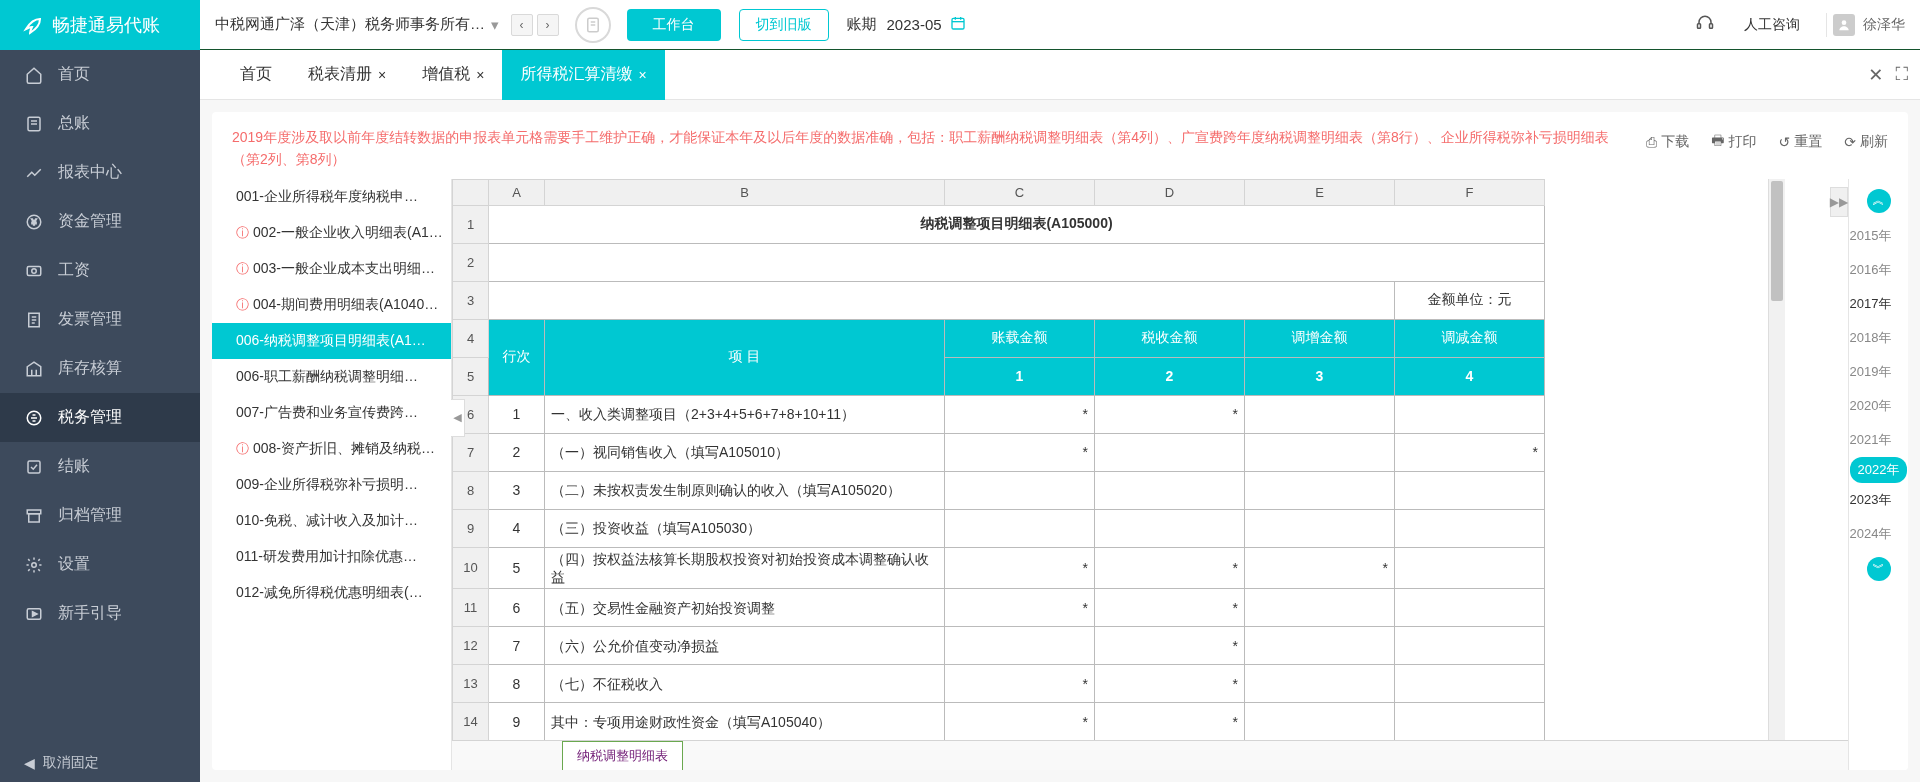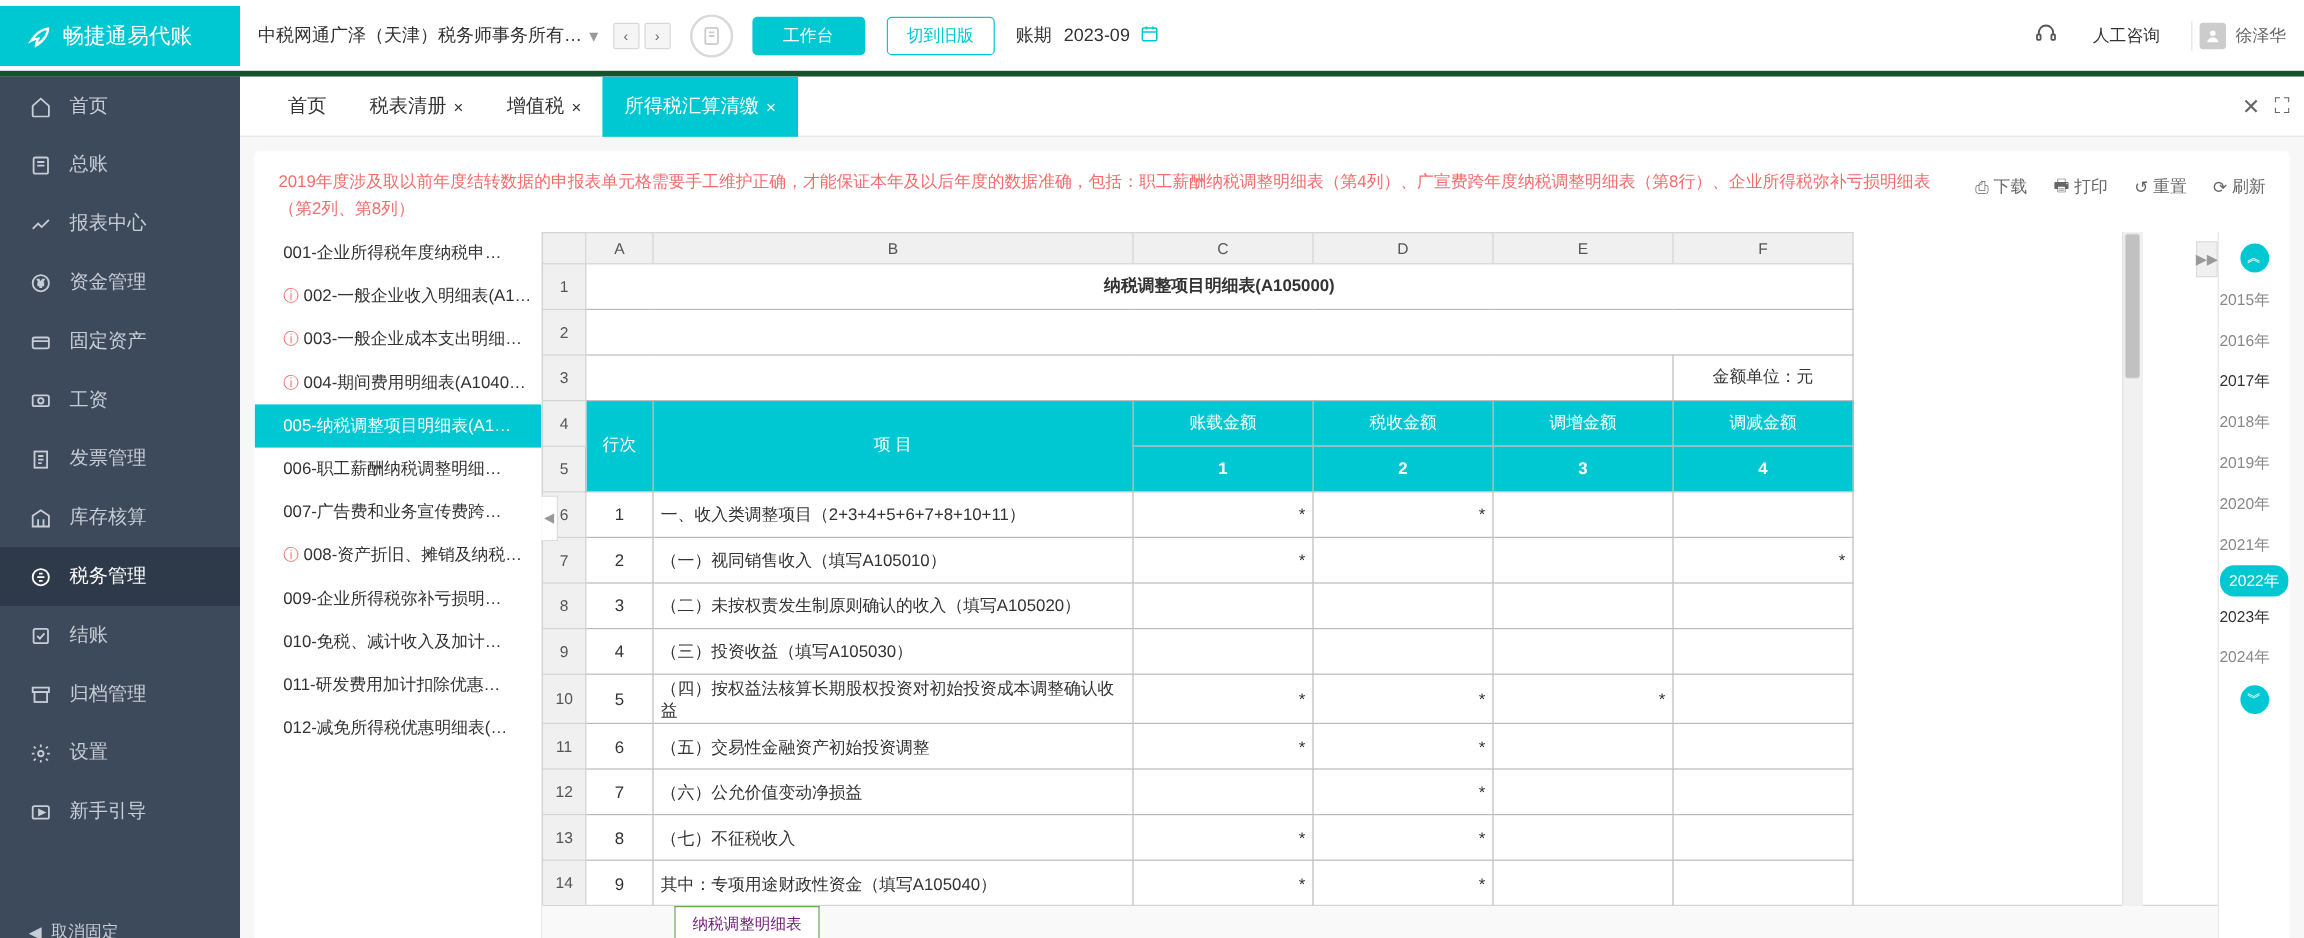--- a/index.html
+++ b/index.html
@@ -1,19 +1,19 @@
 <!DOCTYPE html>
 <html><head>
 <meta charset="utf-8">
 <style>
 * { margin: 0; padding: 0; box-sizing: border-box; font-family: "Microsoft YaHei", Arial, sans-serif; }
 body { width: 1920px; height: 782px; overflow: hidden; background: #fff; font-size: 14px; color: #333; }
 
 
-.top-header { height: 64px; display: flex; align-items: center; border-bottom: 5px solid #14532d; }
+.top-header { height: 50px; display: flex; align-items: center; border-bottom: 1px solid #14532d; }
 .logo-area { width: 200px; height: 50px; background: #00c8d2; display: flex; align-items: center; padding-left: 20px; color: #fff; font-size: 18px; font-weight: 500; }
 .logo-icon { width: 24px; height: 24px; margin-right: 8px; }
 .header-right { flex: 1; display: flex; align-items: center; padding: 0 15px; }
 .company-select { display: flex; align-items: center; color: #333; font-size: 15px; margin-right: 12px; cursor: pointer; }
 .company-select .arrow { margin-left: 6px; color: #999; }
 .nav-arrows { display: flex; gap: 4px; }
 .nav-arrow-btn { width: 22px; height: 22px; border: 1px solid #d9d9d9; border-radius: 2px; background: #f5f5f5; cursor: pointer; display: flex; align-items: center; justify-content: center; color: #666; font-size: 12px;}
 .circle-icon-btn { width: 36px; height: 36px; border-radius: 50%; border: 2px solid #d9d9d9; margin: 0 16px; display: flex; align-items: center; justify-content: center; color: #ccc; }
 .workspace-btn { background: #00c8d2; color: #fff; border: none; padding: 7px 26px; border-radius: 4px; cursor: pointer; font-size: 14px; }
 .old-version-btn { border: 1px solid #00c8d2; color: #00c8d2; background: #fff; padding: 6px 16px; border-radius: 4px; cursor: pointer; margin-left: 18px; font-size: 14px;}
@@ -117,21 +117,21 @@
     <div class="circle-icon-btn">
       <svg width="18" height="18" viewBox="0 0 24 24" fill="none" stroke="#ccc" stroke-width="2">
           <rect x="5" y="3" width="14" height="18" rx="2"></rect>
           <line x1="9" y1="8" x2="15" y2="8"></line>
           <line x1="9" y1="12" x2="15" y2="12"></line>
         </svg>
     </div>
     <button class="workspace-btn">工作台</button>
     <button class="old-version-btn">切到旧版</button>
     <span class="period-label">账期</span>
-    <span class="period-value">2023-09</span>
+    <span class="period-value">2023-05</span>
     <span class="calendar-icon">
       <svg width="16" height="16" viewBox="0 0 24 24" fill="none" stroke="#00c8d2" stroke-width="2">
           <rect x="3" y="5" width="18" height="16" rx="2"></rect>
           <line x1="3" y1="10" x2="21" y2="10"></line>
           <line x1="8" y1="3" x2="8" y2="7"></line>
           <line x1="16" y1="3" x2="16" y2="7"></line>
         </svg>
     </span>
     <div class="header-spacer"></div>
     <div class="support-link">
@@ -191,29 +191,20 @@
             <svg width="18" height="18" viewBox="0 0 24 24" fill="none" stroke="currentColor" stroke-width="2">
               <circle cx="12" cy="12" r="9"></circle>
               <text x="12" y="16" text-anchor="middle" font-size="12" fill="currentColor">¥</text>
             </svg>
           </span>
           <span>资金管理</span>
         </div>
         <div class="sidebar-item">
           <span class="ic">
             <svg width="18" height="18" viewBox="0 0 24 24" fill="none" stroke="currentColor" stroke-width="2">
-              <rect x="3" y="7" width="18" height="12" rx="2"></rect>
-              <line x1="3" y1="11" x2="21" y2="11"></line>
-            </svg>
-          </span>
-          <span>固定资产</span>
-        </div>
-        <div class="sidebar-item">
-          <span class="ic">
-            <svg width="18" height="18" viewBox="0 0 24 24" fill="none" stroke="currentColor" stroke-width="2">
               <rect x="3" y="6" width="18" height="12" rx="2"></rect>
               <circle cx="12" cy="12" r="3"></circle>
             </svg>
           </span>
           <span>工资</span>
         </div>
         <div class="sidebar-item">
           <span class="ic">
             <svg width="18" height="18" viewBox="0 0 24 24" fill="none" stroke="currentColor" stroke-width="2">
               <rect x="5" y="3" width="14" height="18"></rect>
@@ -346,21 +337,21 @@
             </div>
             <div class="form-list-item">
               <span class="warn">ⓘ</span>
               <span>003-一般企业成本支出明细…</span>
             </div>
             <div class="form-list-item">
               <span class="warn">ⓘ</span>
               <span>004-期间费用明细表(A1040…</span>
             </div>
             <div class="form-list-item active">
-              <span>005-纳税调整项目明细表(A1…</span>
+              <span>006-纳税调整项目明细表(A1…</span>
             </div>
             <div class="form-list-item">
               <span>006-职工薪酬纳税调整明细…</span>
             </div>
             <div class="form-list-item">
               <span>007-广告费和业务宣传费跨…</span>
             </div>
             <div class="form-list-item">
               <span class="warn">ⓘ</span>
               <span>008-资产折旧、摊销及纳税…</span>

